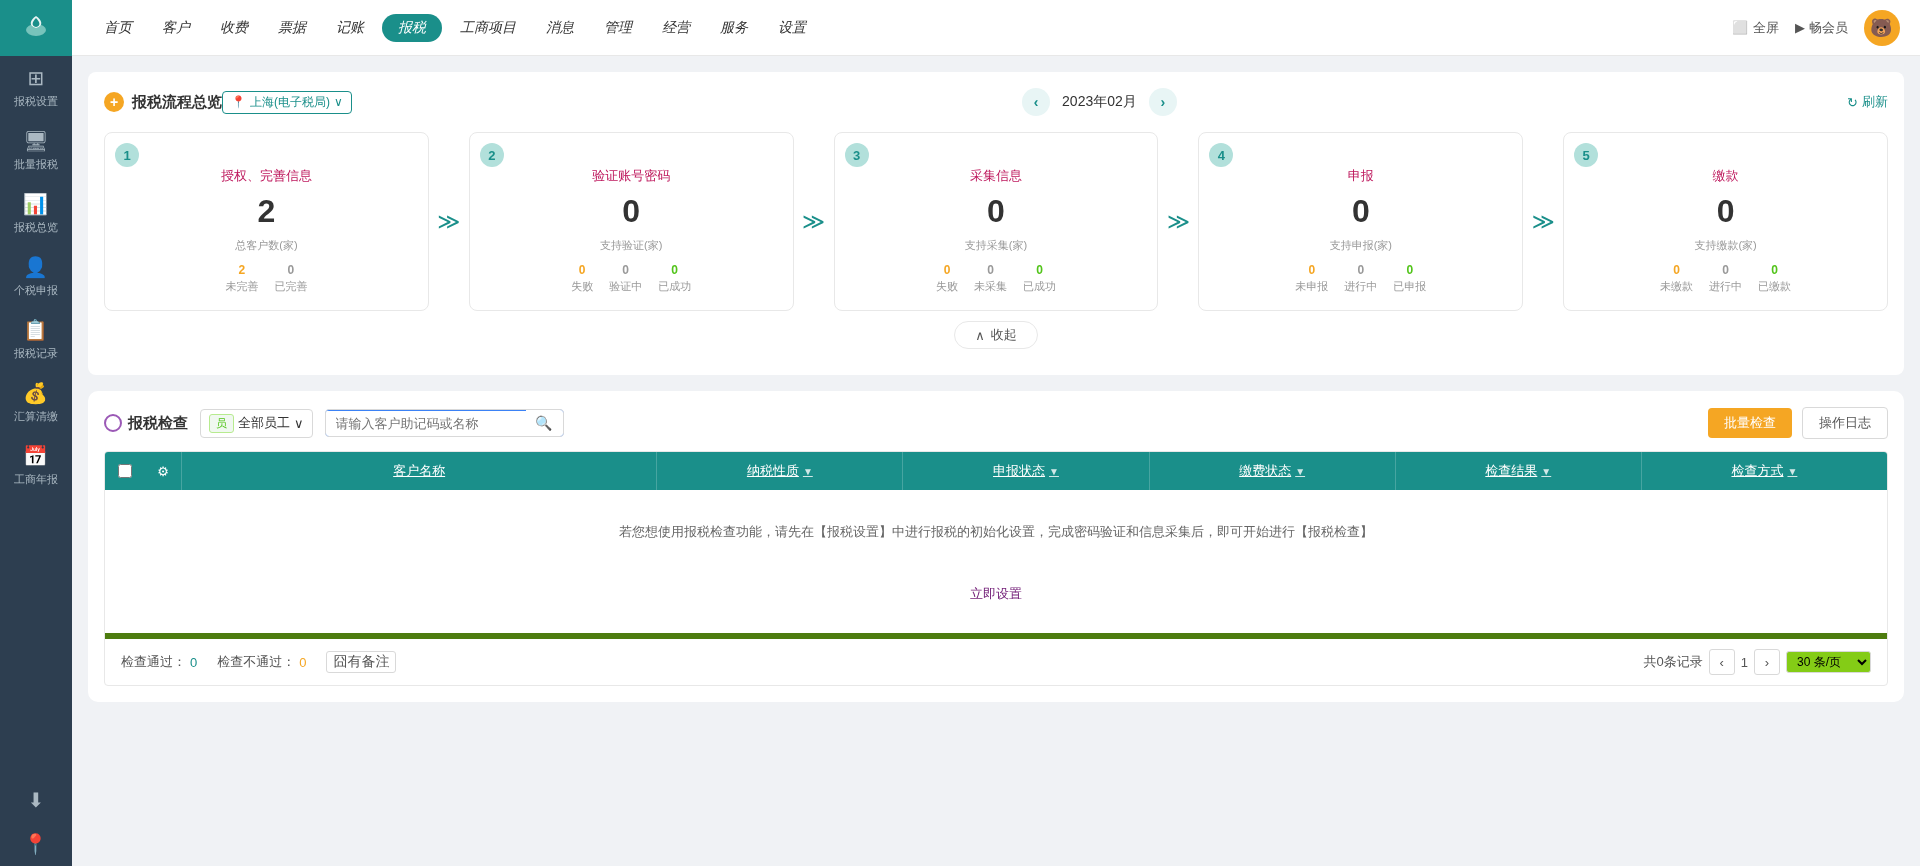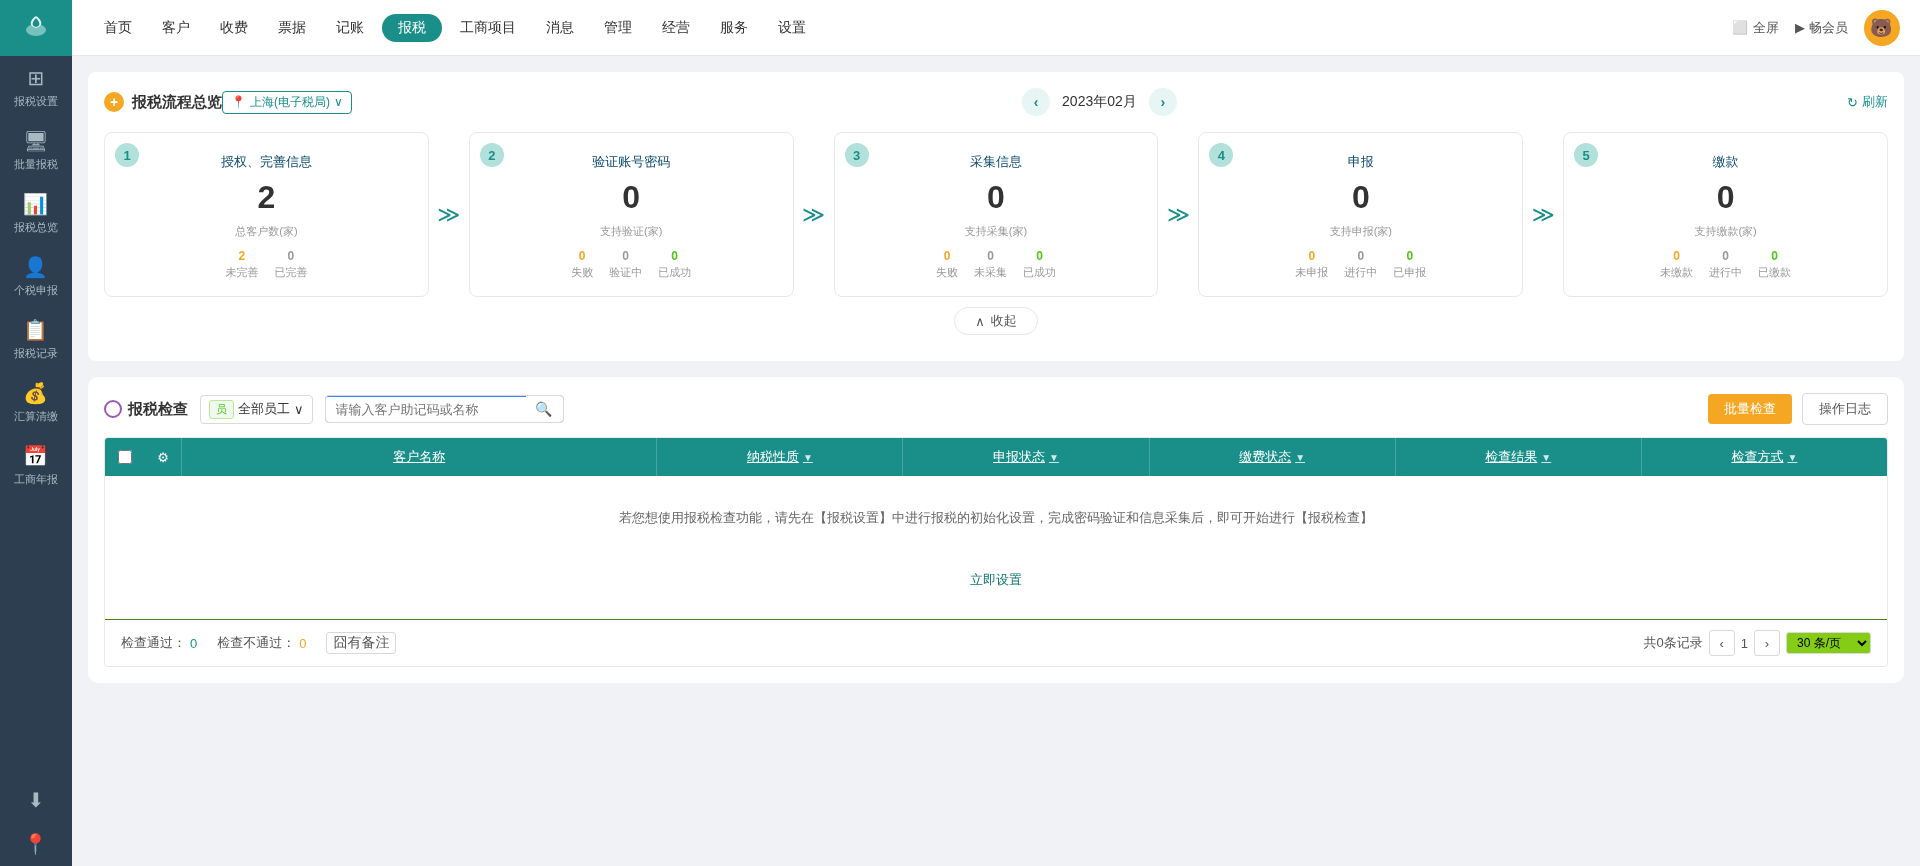--- a/index.html
+++ b/index.html
@@ -67,20 +67,21 @@
       align-items: center;
       gap: 6px;
       flex: 1;
     }
     .topnav-item {
       padding: 6px 12px;
       font-size: 14px;
       color: #333;
       cursor: pointer;
       border-radius: 4px;
+      font-style: italic;
     }
     .topnav-item.active {
       background: #1a8f8a;
       color: #fff;
       border-radius: 20px;
       padding: 5px 16px;
     }
     .topnav-right {
       display: flex;
       align-items: center;
@@ -218,23 +219,23 @@
       display: flex;
       align-items: center;
       justify-content: center;
       font-size: 13px;
       font-weight: bold;
       color: #1a8f8a;
     }
     .step-title {
       text-align: center;
       font-size: 13px;
-      color: #0c4a6e;
+      color: #be185d;
       margin-bottom: 8px;
-      margin-top: 4px;
+      margin-top: 18px;
     }
     .step-count {
       text-align: center;
       font-size: 32px;
       font-weight: bold;
       color: #333;
       margin-bottom: 8px;
     }
     .step-subtitle {
       text-align: center;
@@ -424,30 +425,30 @@
       justify-content: center;
       flex-direction: column;
       padding: 30px;
       text-align: center;
       color: #666;
       font-size: 13px;
       gap: 32px;
     }
     .table-body p { margin-bottom: 10px; line-height: 1.8; }
     .setup-link {
-      color: #0f766e;
+      color: #701a75;
       cursor: pointer;
       text-decoration: none;
     }
 
     .table-footer {
       display: flex;
       align-items: center;
       padding: 10px 16px;
-      border-top: 1px solid #4d7c0f;
+      border-top: 6px solid #4d7c0f;
       font-size: 13px;
       color: #555;
       gap: 20px;
     }
     .table-footer .footer-stat { display: flex; align-items: center; gap: 4px; }
     .footer-link { color: #1a8f8a; cursor: pointer; }
     .footer-link.orange { color: #f5a623; }
     .badge-tag {
       border: 1px solid #d9d9d9;
       border-radius: 3px;

